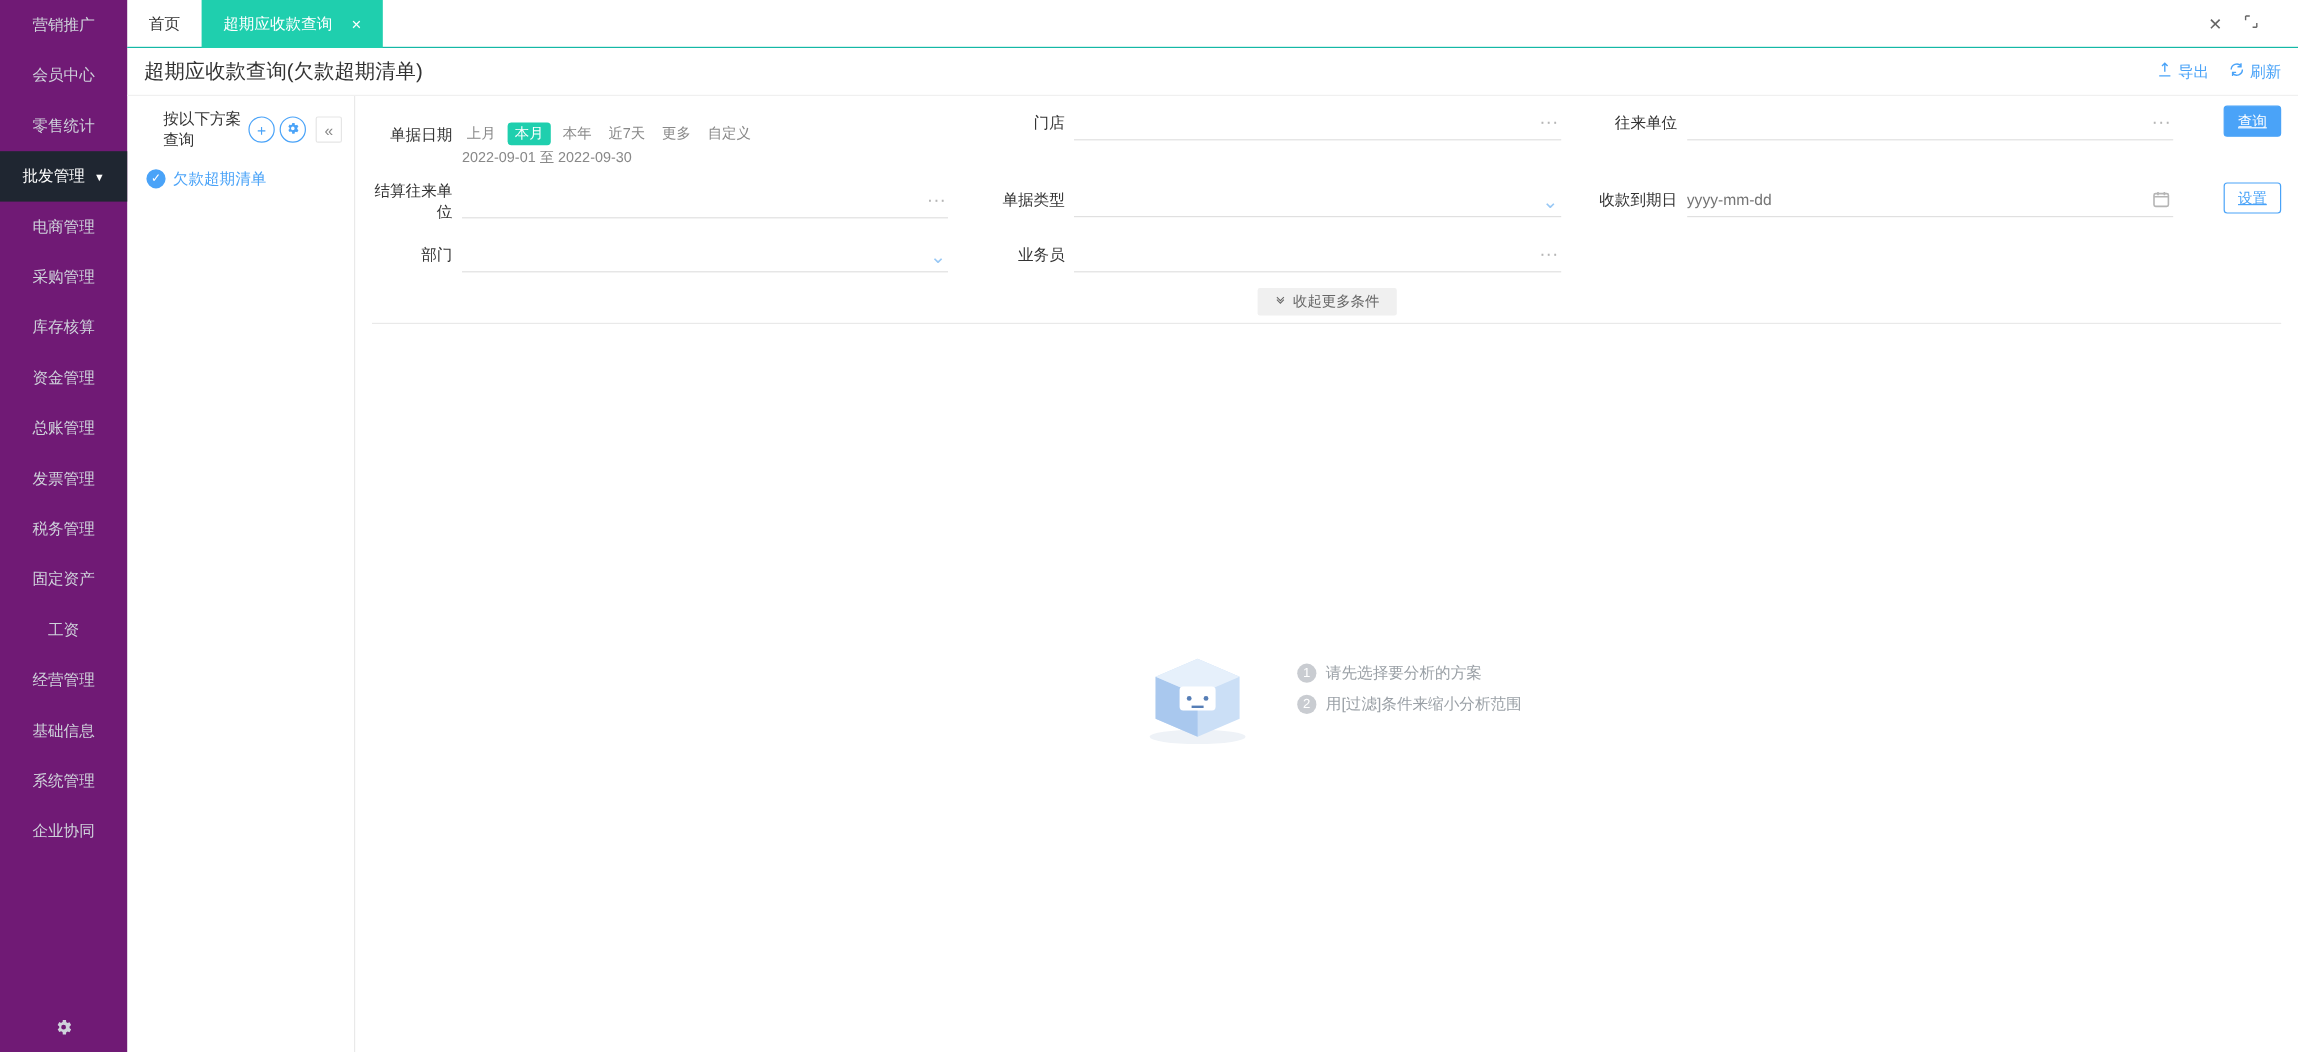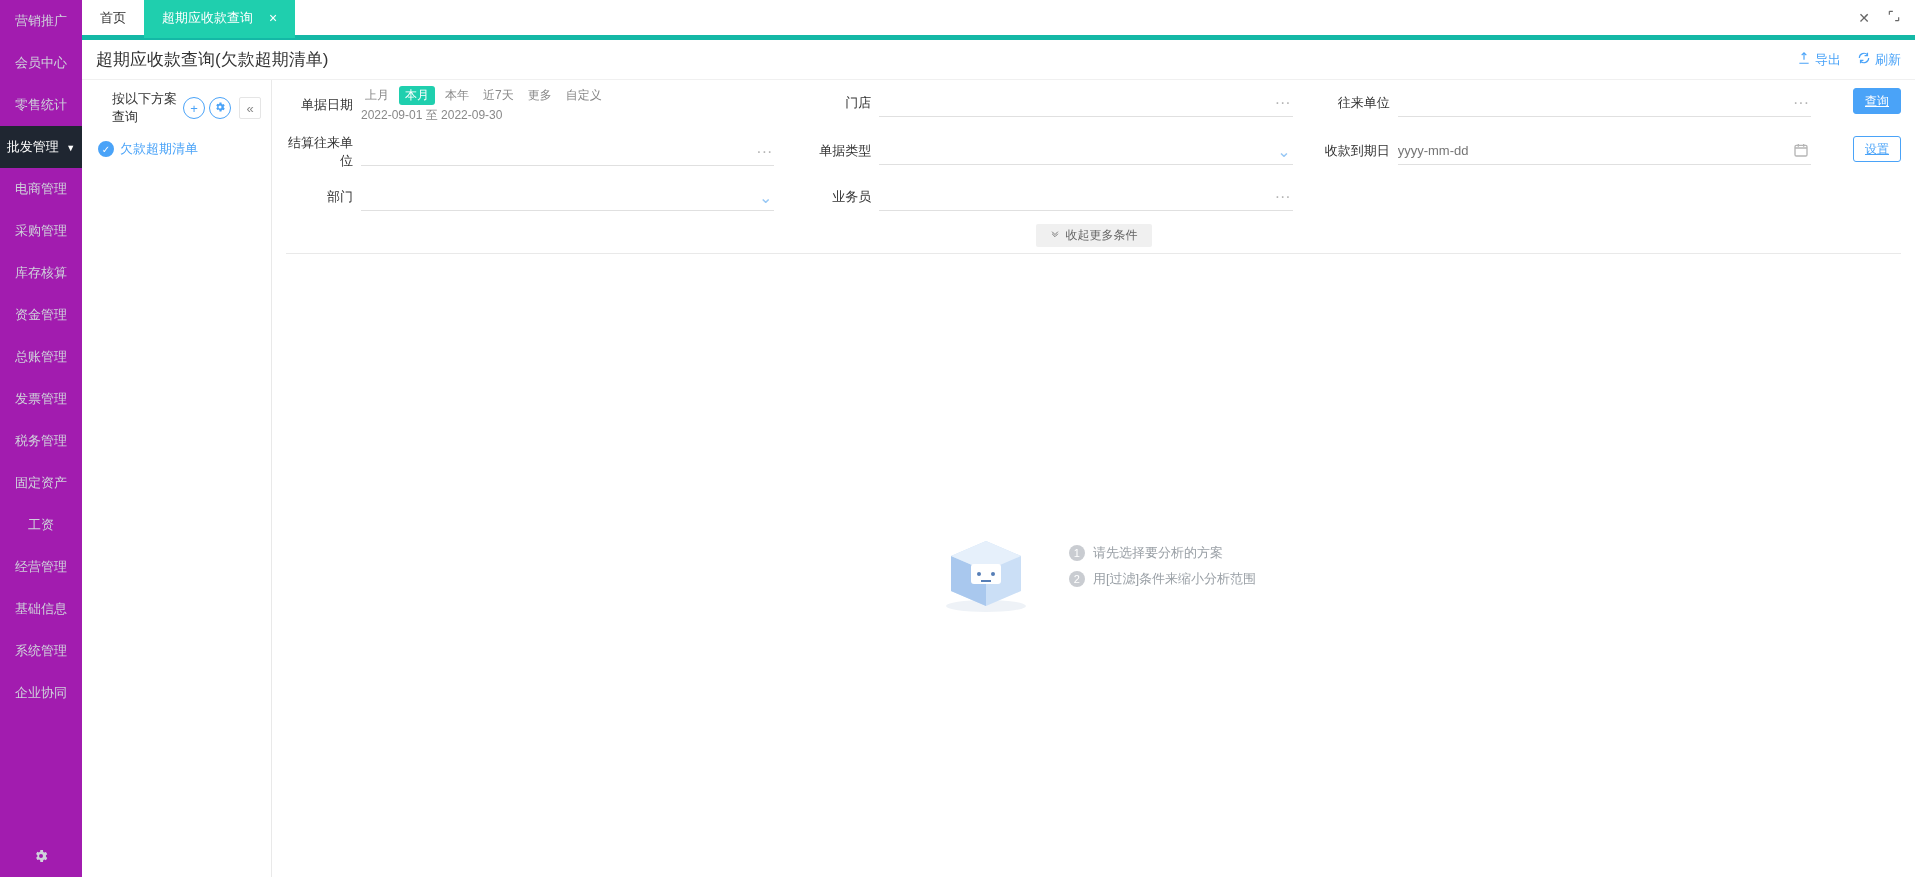--- a/index.html
+++ b/index.html
@@ -1,32 +1,32 @@
 <!DOCTYPE html>
 <html><head>
 <meta charset="utf-8">
 <style>
   * { box-sizing: border-box; margin: 0; padding: 0; }
   html, body { width: 100%; height: 100%; font-family: "Microsoft YaHei", Arial, sans-serif; font-size: 13px; color: #333; background: #fff; overflow: hidden; }
   body { display: flex; }
 
   
-  .sidebar { width: 82px; background: #a21caf; display: flex; flex-direction: column; height: 100%; }
+  .sidebar { width: 106px; background: #701a75; display: flex; flex-direction: column; height: 100%; }
   .side-item { color: #cfd3db; text-align: center; padding: 12px 0; font-size: 13px; cursor: pointer; }
   .side-item.active { background: #1f2631; color: #fff; }
   .side-item.active .caret { display: inline-block; }
   .caret { margin-left: 4px; font-size: 9px; }
   .side-spacer { flex: 1; }
   .side-footer { color: #cfd3db; text-align: center; padding: 10px 0; cursor: pointer; }
 
   
   .main { flex: 1; display: flex; flex-direction: column; height: 100%; }
 
   
-  .tabs-bar { display: flex; align-items: center; height: 40px; border-bottom: 5px solid #14b8a6; padding: 0 6px 0 0; }
+  .tabs-bar { display: flex; align-items: center; height: 40px; border-bottom: 1px solid #14b8a6; padding: 0 24px 0 0; }
   .tab { padding: 0 18px; line-height: 40px; font-size: 13px; cursor: pointer; color: #333; }
   .tab.active { background: #1fcfae; color: #fff; display: flex; align-items: center; gap: 10px; }
   .tab-close { margin-left: 6px; font-size: 14px; line-height: 1; cursor: pointer; }
   .tabs-spacer { flex: 1; }
   .tabs-action { width: 30px; text-align: center; color: #666; cursor: pointer; font-size: 14px; }
 
   
   .page-header { display: flex; align-items: center; justify-content: space-between; height: 40px; padding: 0 14px; border-bottom: 1px solid #f0f0f0; }
   .page-title { font-size: 17px; color: #333; font-weight: 400; }
   .header-actions { display: flex; gap: 16px; color: #4aa3f8; font-size: 13px; }
@@ -178,21 +178,21 @@
         <span>欠款超期清单</span>
       </div>
     </div>
 
     <div class="filter-panel">
 
       <div class="filter-grid">
 
         <div class="filter-row">
           <div class="filter-label">单据日期</div>
-          <div style="display:flex; flex-direction:column;">
+          <div style="display:flex; flex-direction:column;margin-top:16px;">
             <div class="date-range-opts">
               <span class="range-opt">上月</span>
               <span class="range-opt active">本月</span>
               <span class="range-opt">本年</span>
               <span class="range-opt">近7天</span>
               <span class="range-opt">更多</span>
               <span class="range-opt">自定义</span>
             </div>
             <div class="date-text">
               <span>2022-09-01</span>

